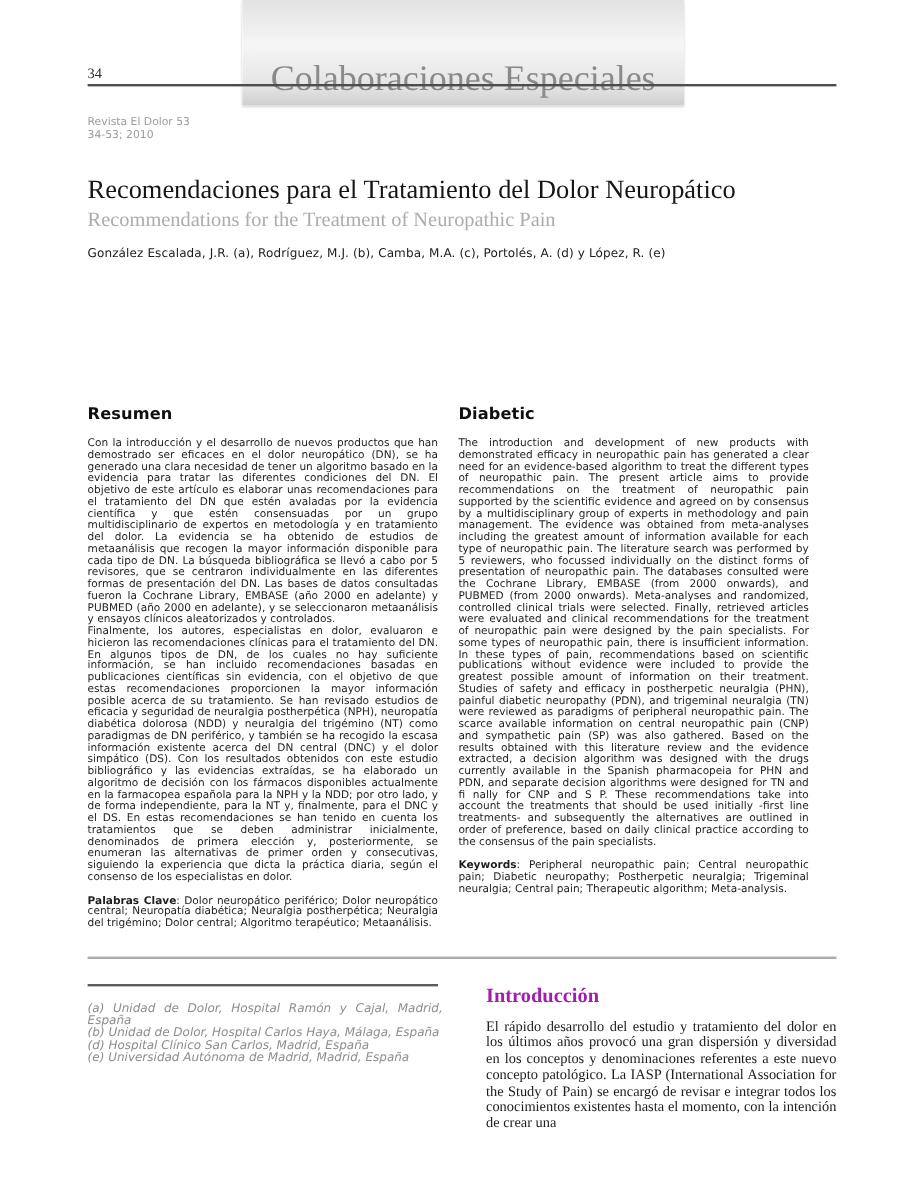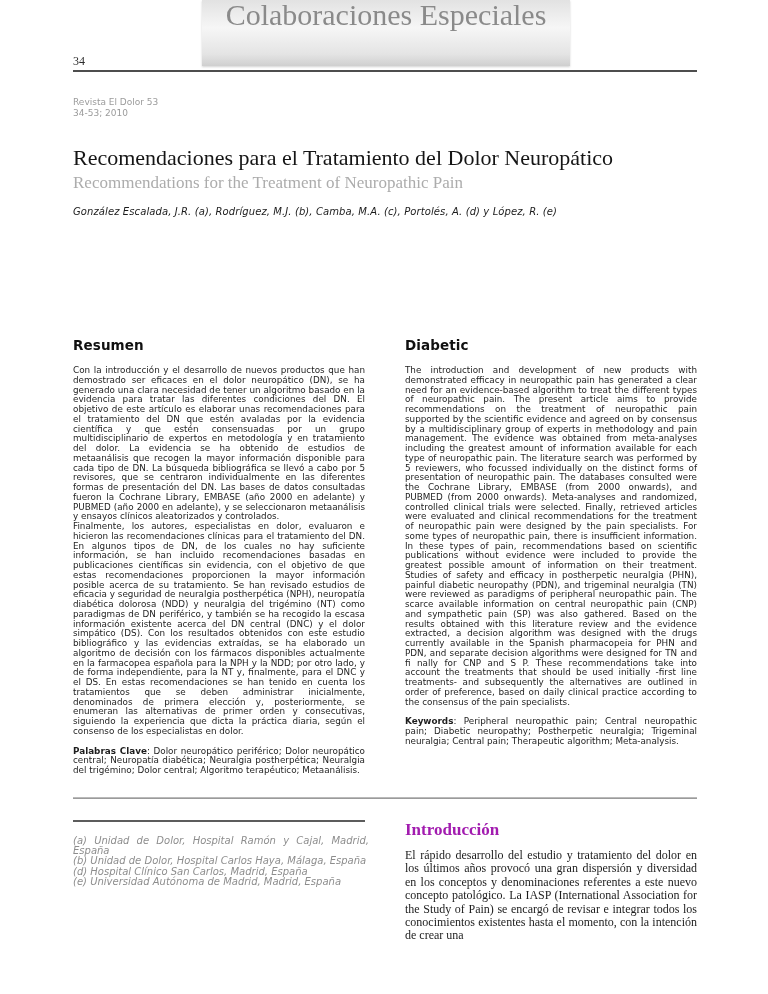--- a/index.html
+++ b/index.html
@@ -7,23 +7,23 @@
     width: 768px; height: 994px;
     background: #ffffff;
     position: relative;
     font-family: "DejaVu Sans", sans-serif;
     color: #1e1e1e;
     overflow: hidden;
   }
 
   
   .banner-box {
-    position: absolute; left: 202px; top: 0; width: 368px; height: 66px;
+    position: absolute; left: 202px; top: 0; width: 368px; height: 88px;
     background: linear-gradient(180deg, #e2e2e2 0%, #f6f6f6 42%, #e4e4e4 82%, #cfcfcf 100%);
-    display: flex; align-items: flex-start; justify-content: center;
+    display: flex; align-items: flex-end; justify-content: center;
     box-shadow: 0 1px 2px rgba(0,0,0,0.18);
   }
   .banner-text {
     font-family: "Liberation Serif", serif;
     font-size: 30px; color: #8a8a8a; line-height: 1;
     padding-bottom: 7px; white-space: nowrap;
   }
   .page-number {
     position: absolute; left: 73px; top: 54px;
     font-family: "Liberation Serif", serif;
@@ -44,28 +44,28 @@
     font-family: "Liberation Serif", serif;
     font-size: 22px; line-height: 25px; color: #151515;
     font-weight: normal; margin: 0;
   }
   .title-en {
     font-family: "Liberation Serif", serif;
     font-size: 17px; line-height: 20px; color: #acacac;
     font-weight: normal; margin: 3px 0 0 0;
   }
   .authors {
-    font-style: italic; font-size: 10px; color: #1b1b1b;
+    font-size: 10px; color: #1b1b1b;
     margin-top: 13px; letter-spacing: 0.1px;
   }
 
   
   .columns {
     position: absolute; left: 73px; top: 337px; width: 624px;
-    display: flex; gap: 40px;
+    display: flex; gap: 17px;
   }
   .col { width: 292px; }
   .col-heading {
     font-size: 13.5px; font-weight: bold; color: #101010;
     margin: 0 0 13px 0; letter-spacing: 0.1px;
   }
   .body-text {
     font-size: 8.8px; line-height: 9.75px; color: #1e1e1e;
     text-align: justify; text-justify: inter-word;
   }

